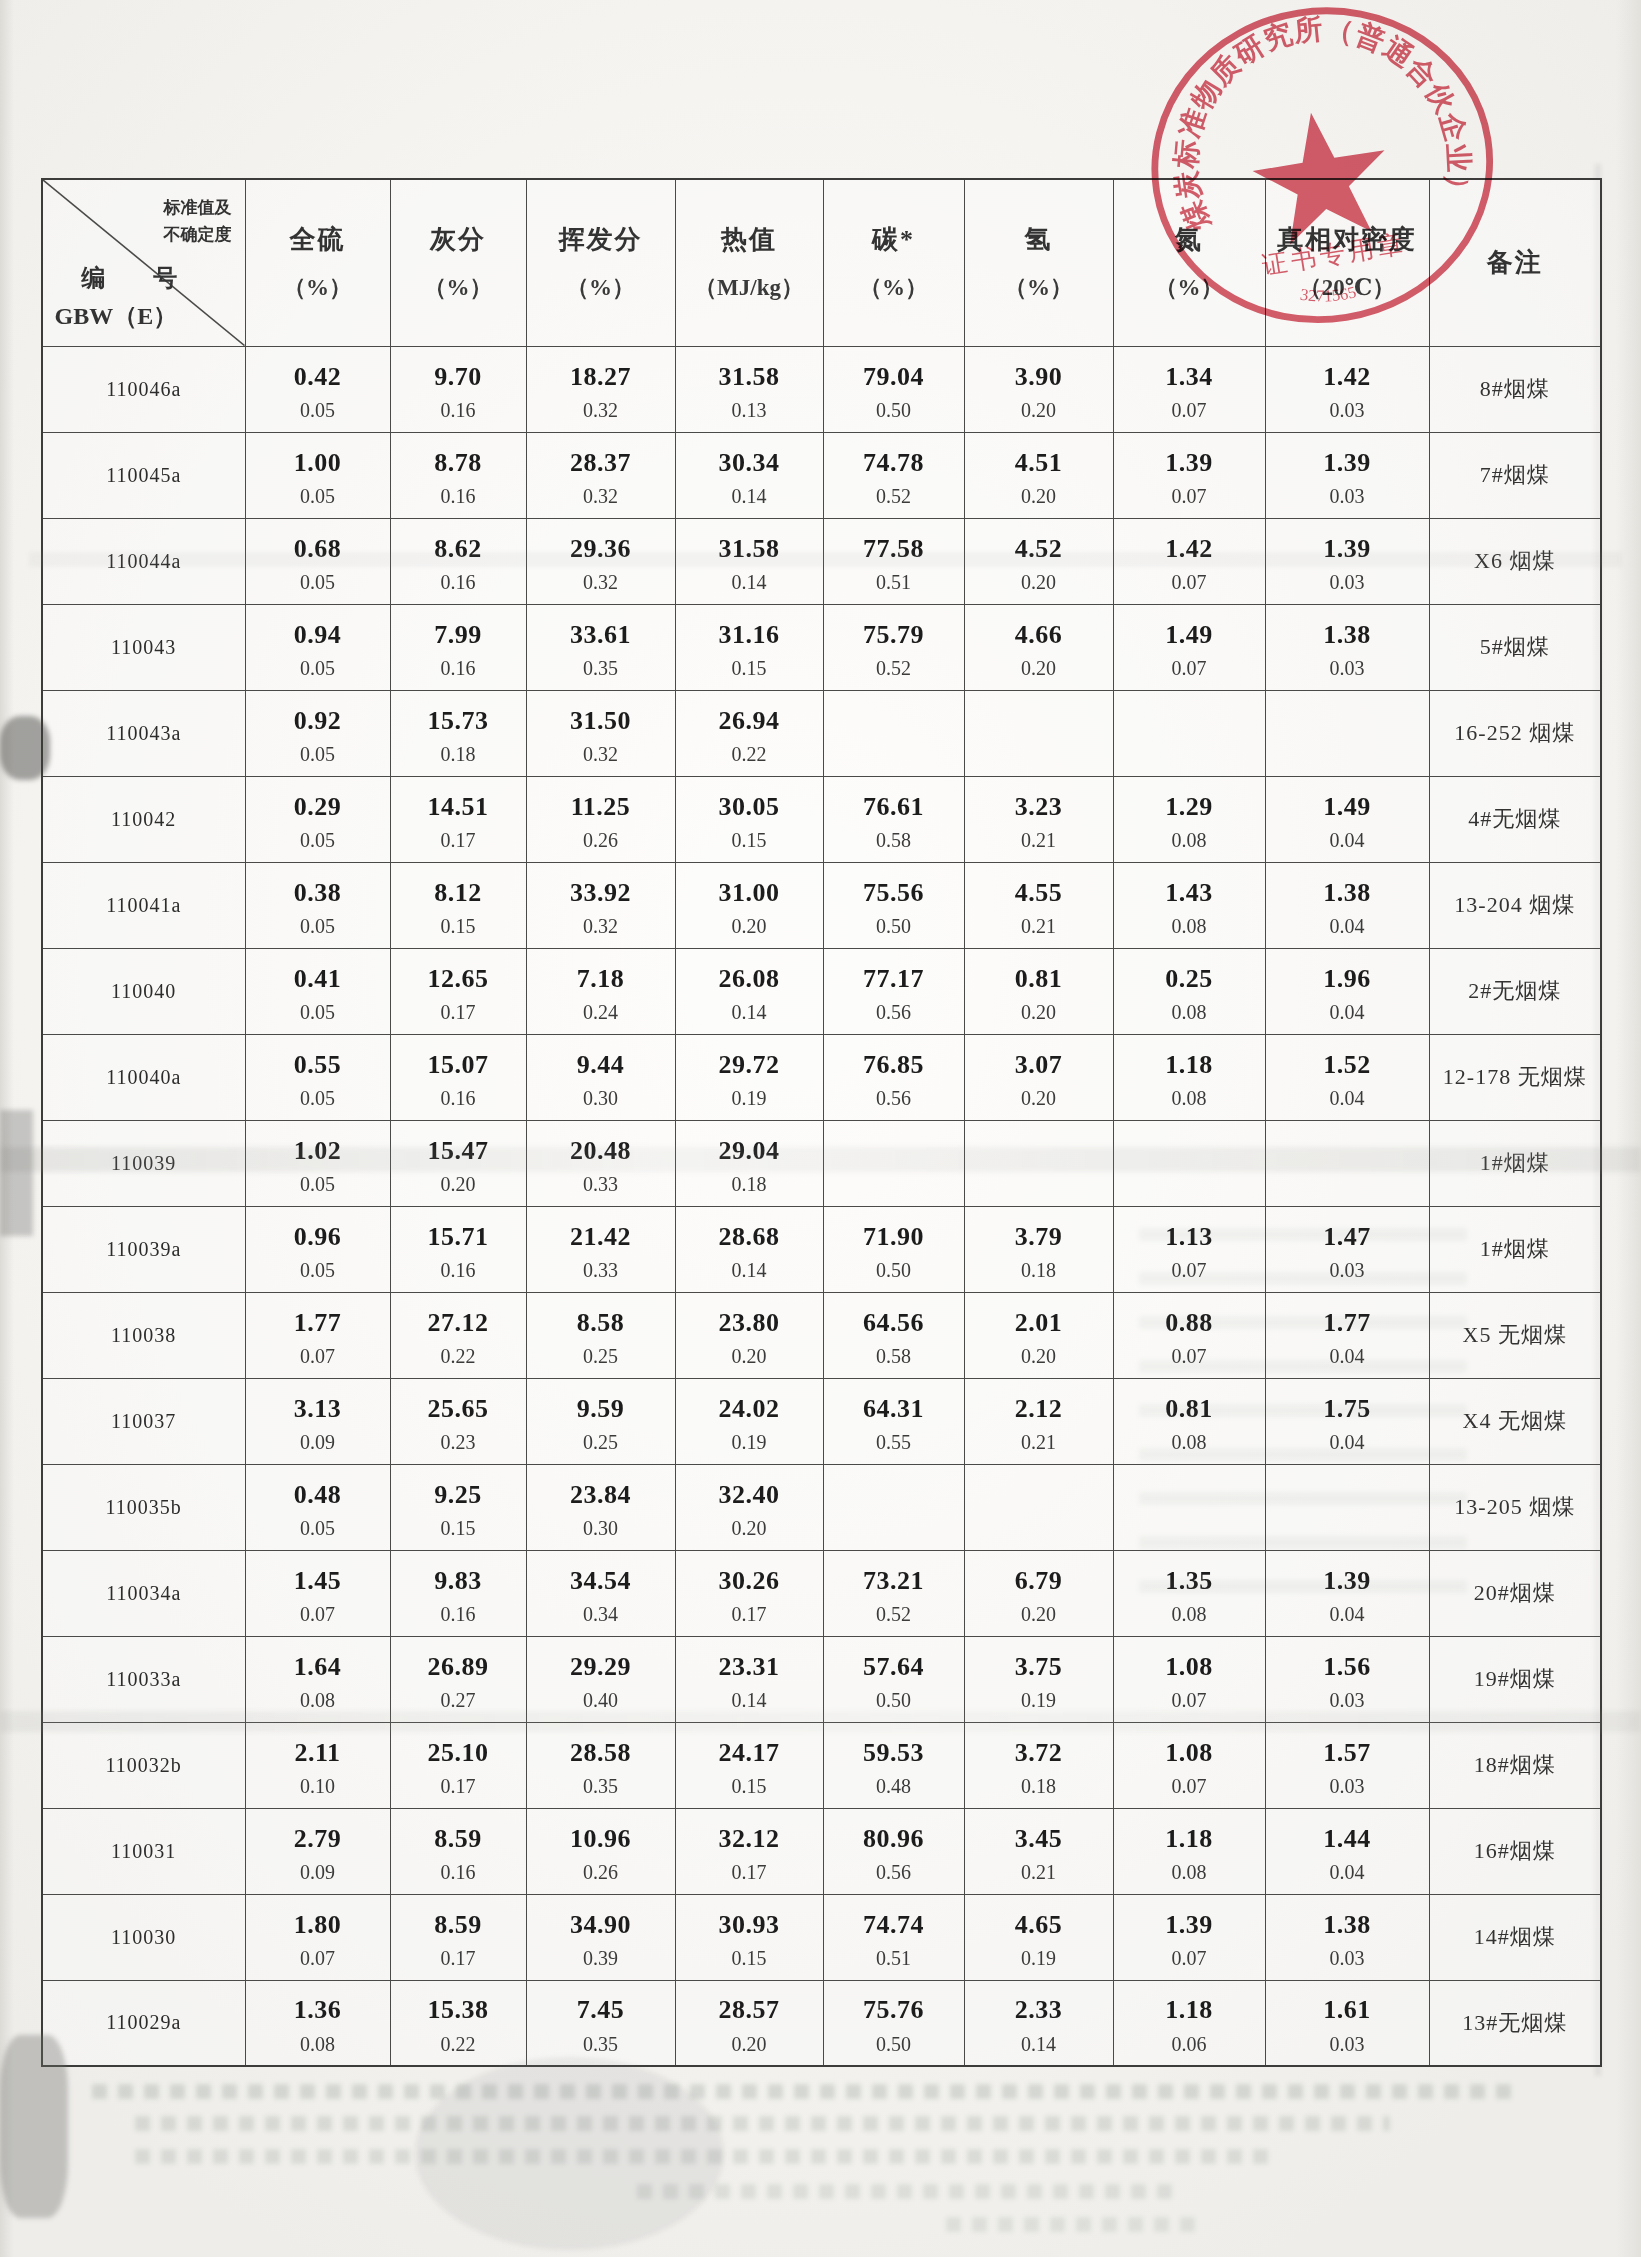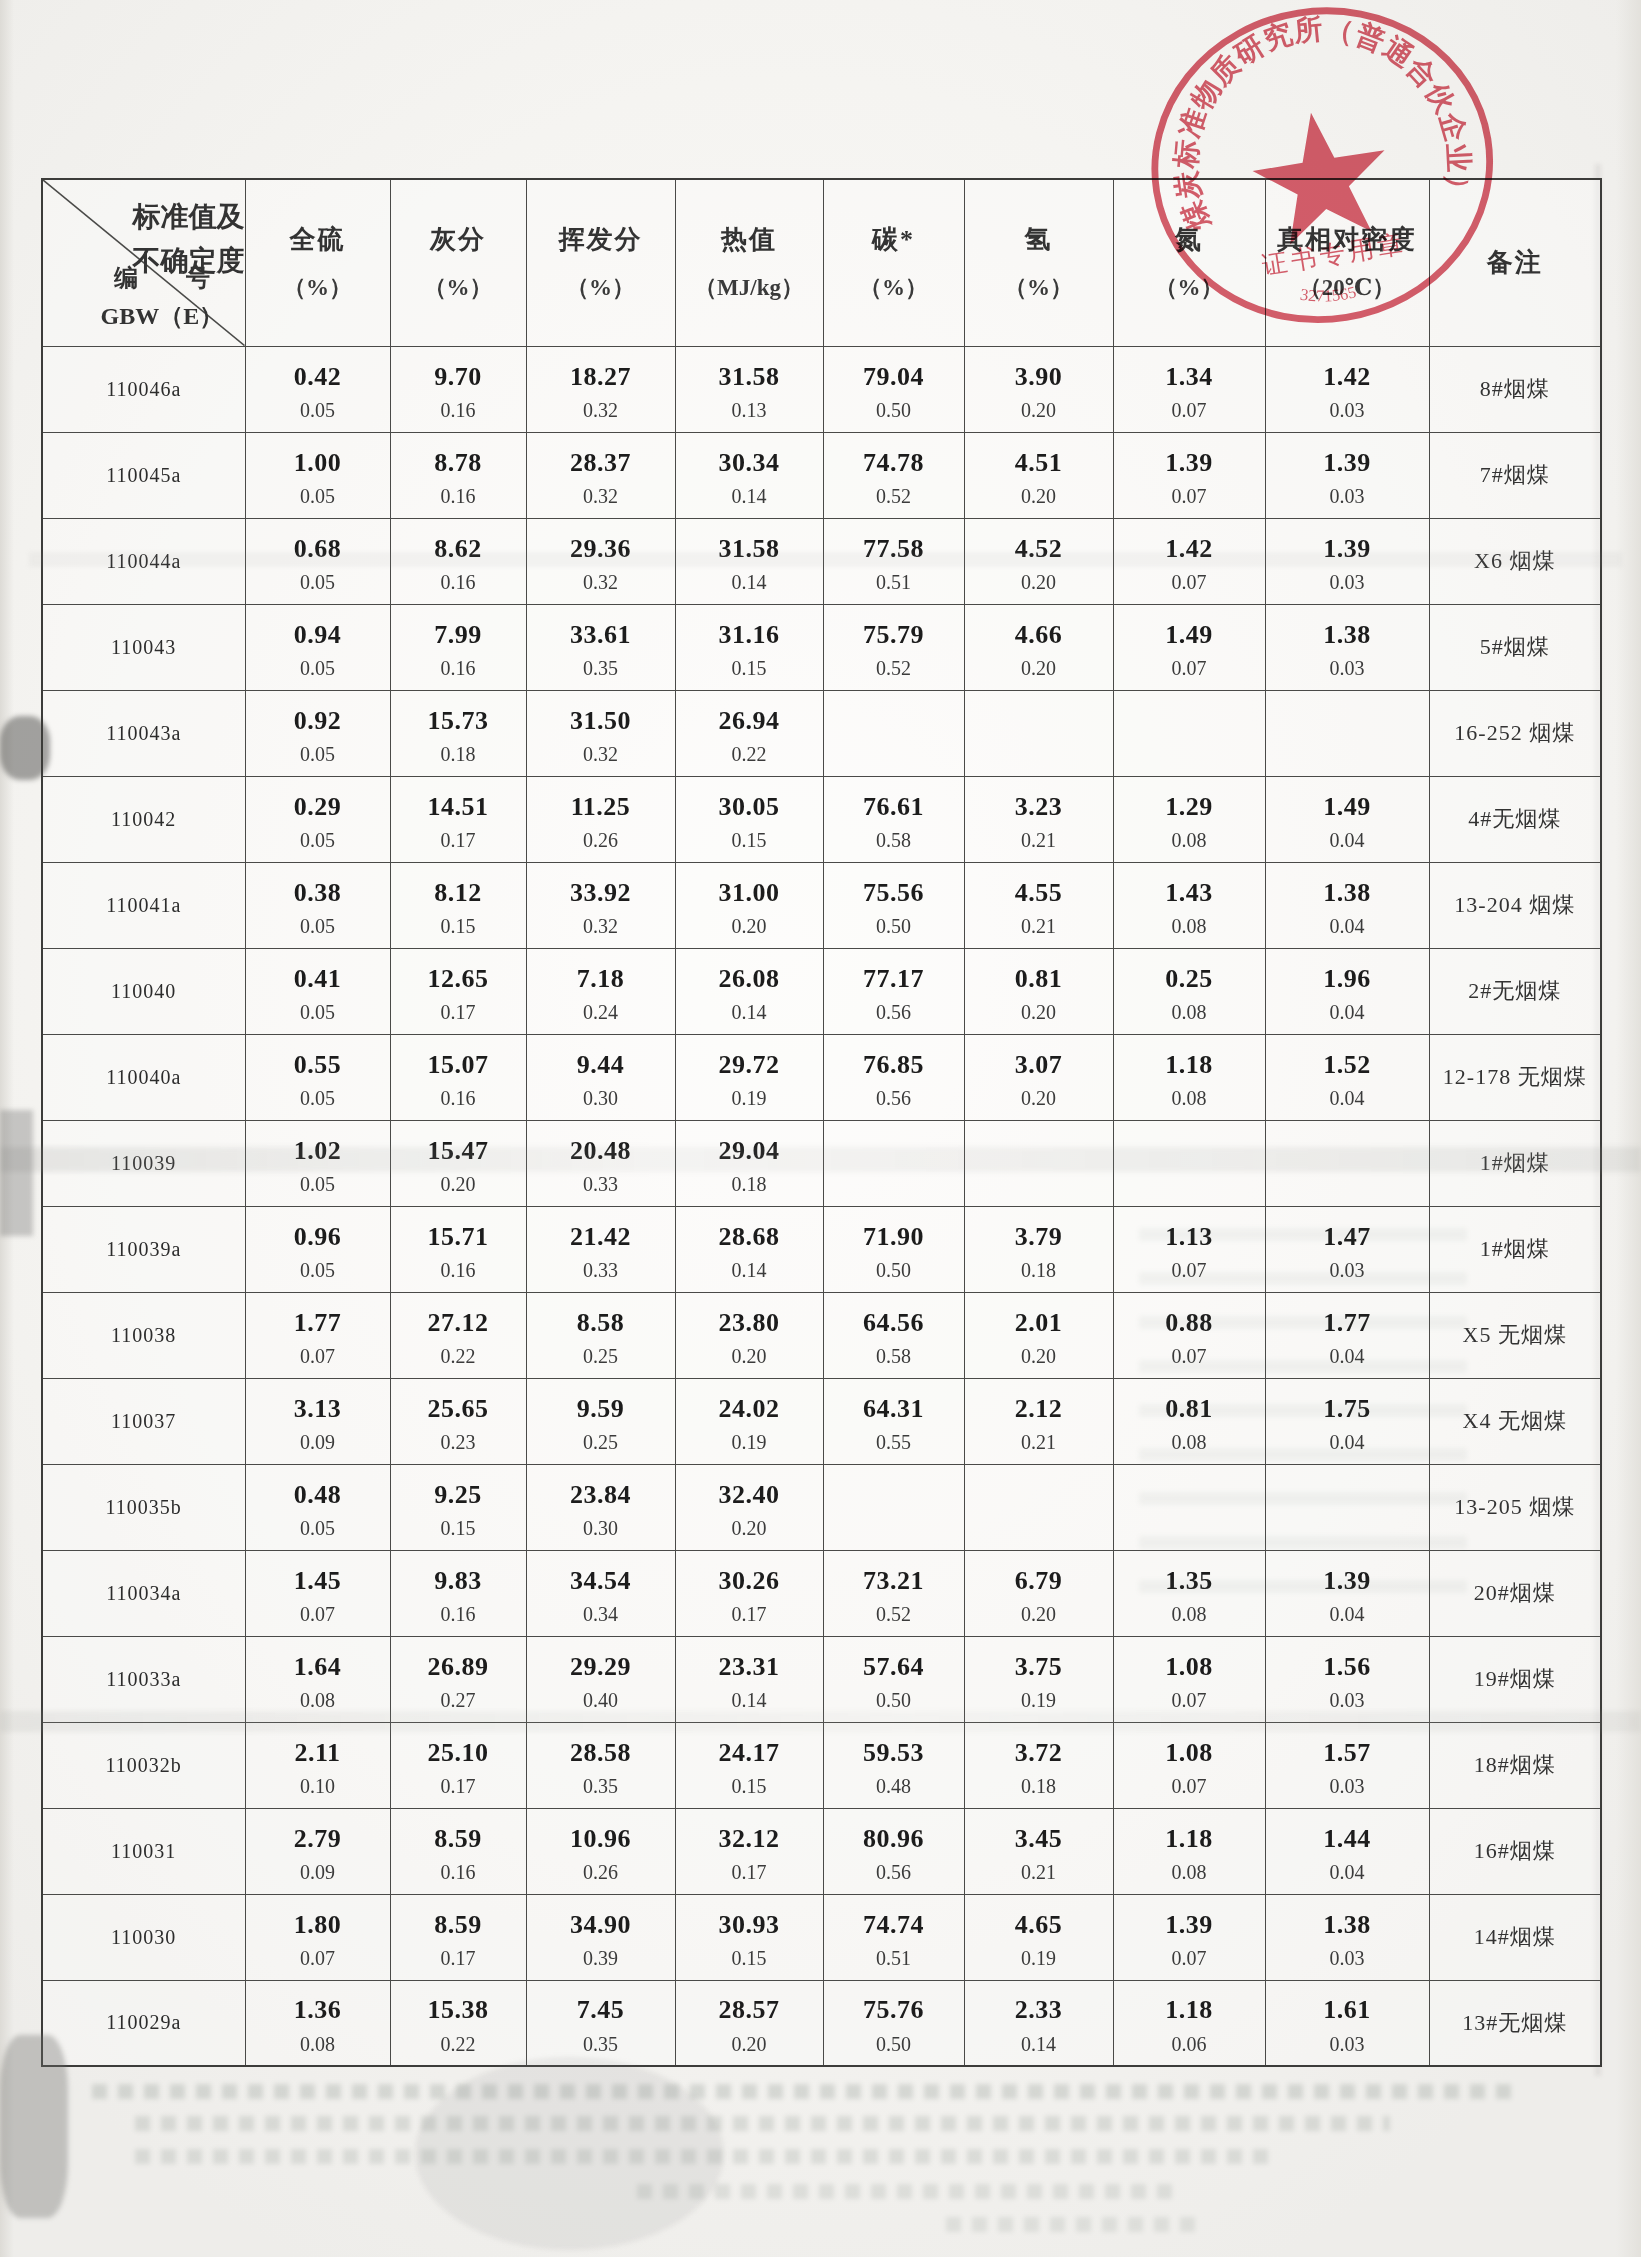--- a/index.html
+++ b/index.html
@@ -39,22 +39,22 @@
   .title-valid{font-size:26px;letter-spacing:1px;color:#2a2a2a;}
   
   table.std{position:absolute;left:41px;top:178px;width:1557px;border-collapse:collapse;table-layout:fixed;
     background:rgba(255,255,255,.35);}
   table.std th, table.std td{border:1.5px solid #4a4a48;padding:0;vertical-align:middle;text-align:center;}
   table.std{border:2.4px solid #3c3c3a;}
   tr.hdr{height:167px;}
   tr.datarow{height:86px;}
   .corner{position:relative;}
   .corner svg{position:absolute;left:0;top:0;width:100%;height:100%;}
-  .corner-top{position:absolute;top:15.4px;right:0;font-size:28px;line-height:1.55;text-align:right;color:#333;}
-  .corner-bottom{position:absolute;bottom:9.7px;left:11.6px;font-size:24px;line-height:1.6;text-align:center;color:#333;margin-left:46px;}
+  .corner-top{position:absolute;top:15.4px;right:13px;font-size:17px;line-height:1.55;text-align:right;color:#333;}
+  .corner-bottom{position:absolute;bottom:9.7px;left:11.6px;font-size:24px;line-height:1.6;text-align:right;color:#333;}
   .h-label{font-size:26px;color:#333;letter-spacing:1.9px;}
   .h-unit{font-size:23px;margin-top:15.4px;color:#3a3a3a;}
   .id-cell{font-size:20px;color:#2c2c2c;letter-spacing:1px;}
   .val{font-size:26px;font-weight:bold;color:#1c1c1c;line-height:1.25;margin-top:5.8px;letter-spacing:0.5px;}
   .unc{font-size:20px;color:#3b3b3b;line-height:1.3;margin-top:3.9px;}
   .remark-cell{font-size:22px;color:#333;letter-spacing:1px;}
   
   .stamp{position:absolute;left:1128px;top:1.9px;width:390px;height:336px;
     transform:rotate(-9deg);opacity:.82;mix-blend-mode:multiply;pointer-events:none;}
 </style>

